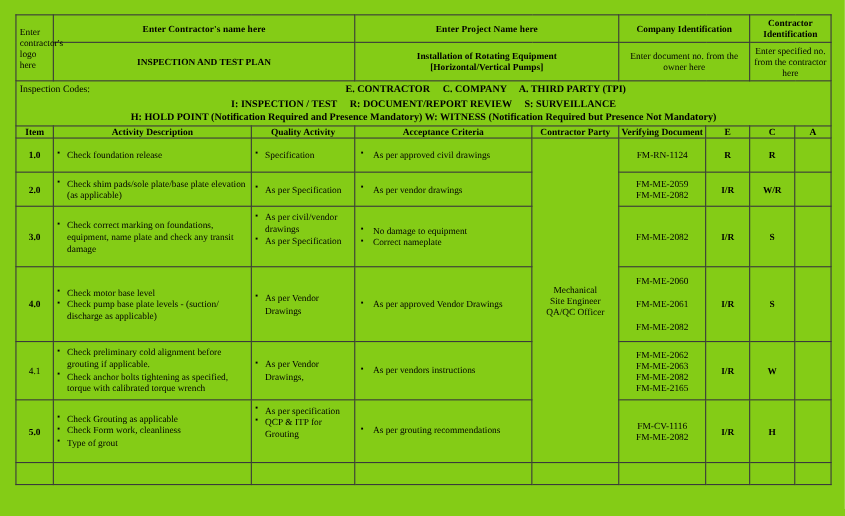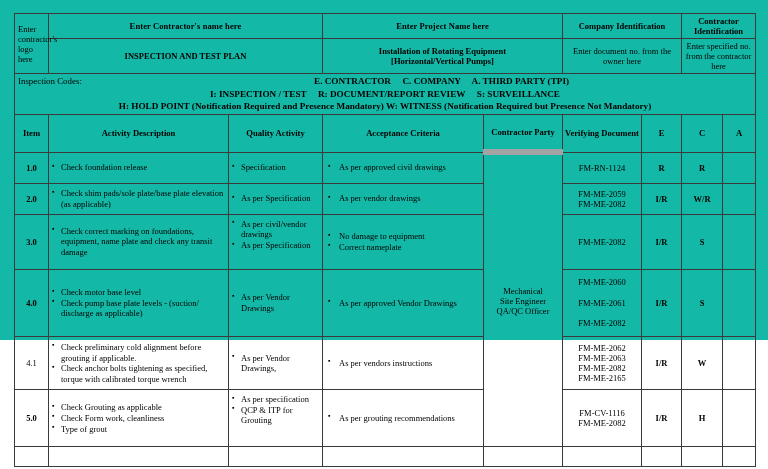--- a/index.html
+++ b/index.html
@@ -10,22 +10,22 @@
   body {
     width: 768px;
     height: 469px;
     overflow: hidden;
     font-family: "Liberation Serif", serif;
     color: #000000;
   }
   .page {
     position: relative;
     width: 768px;
-    height: 340px;
-    background: #14b8a6;
+    height: 469px;
+    background: #84cc16;
   }
   table.itp {
     position: absolute;
     left: 14px;
     top: 13px;
     width: 741px;
     border-collapse: collapse;
     table-layout: fixed;
   }
   table.itp td {
@@ -108,41 +108,41 @@
     font-weight: bold;
     font-size: 9.2px;
     margin-top: 1px;
   }
   
   tr.colhead td {
     text-align: center;
     font-weight: bold;
     font-size: 8.6px;
     line-height: 1.22;
-    padding: 12px 2px;
+    padding: 0 2px;
     vertical-align: middle;
   }
   
   td.item {
     text-align: center;
     font-weight: bold;
     font-size: 9px;
   }
   td.item.light { font-weight: normal; }
   td.desc   { padding-left: 5px; }
   td.qual   { padding-left: 5px; }
   td.accept { padding-left: 10px; }
   td.resp {
     text-align: center;
     font-size: 8.6px;
     line-height: 1.3;
     border-top: none;
     border-bottom: none;
   }
-  td.resp.first { border-top: 6px solid #a3a3a3; }
+  td.resp.first { border-top: 1px solid #a3a3a3; }
   td.resp.last  { border-bottom: 1px solid #3a3a3a; }
   td.vdoc {
     text-align: center;
     font-size: 8.6px;
     line-height: 1.25;
   }
   td.vdoc.spaced { line-height: 2.45; }
   td.ecol, td.ccol, td.acol {
     text-align: center;
     font-weight: bold;

